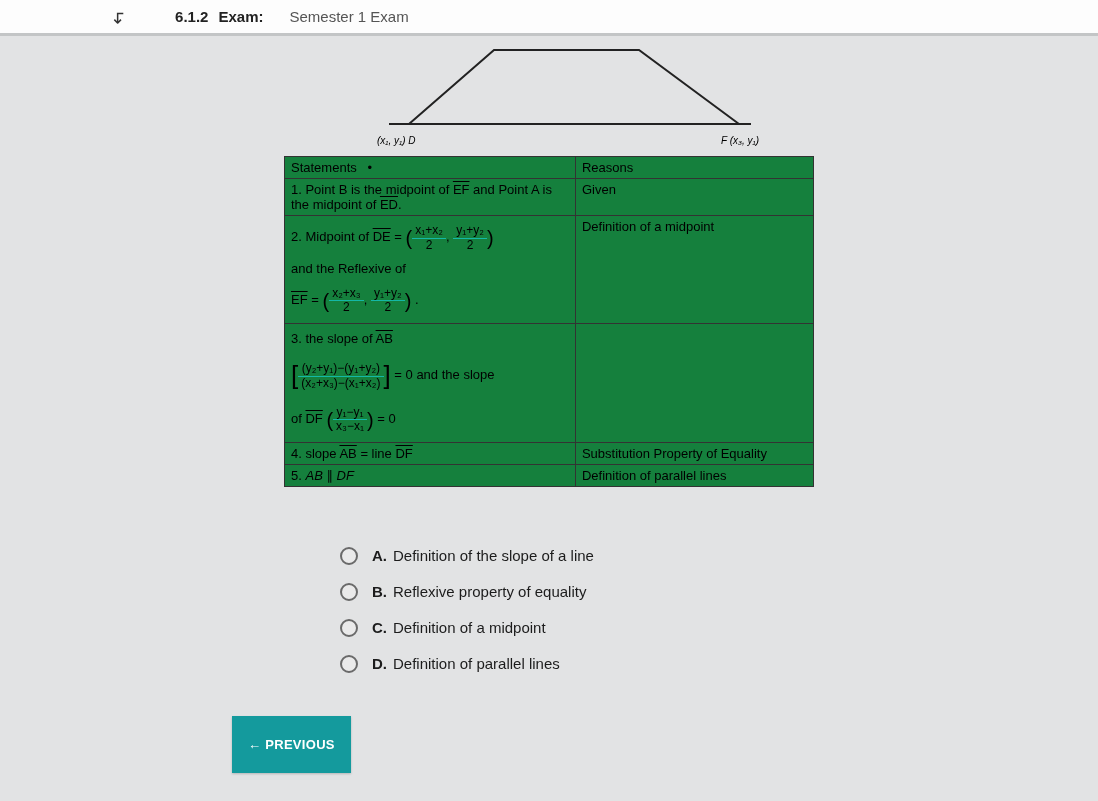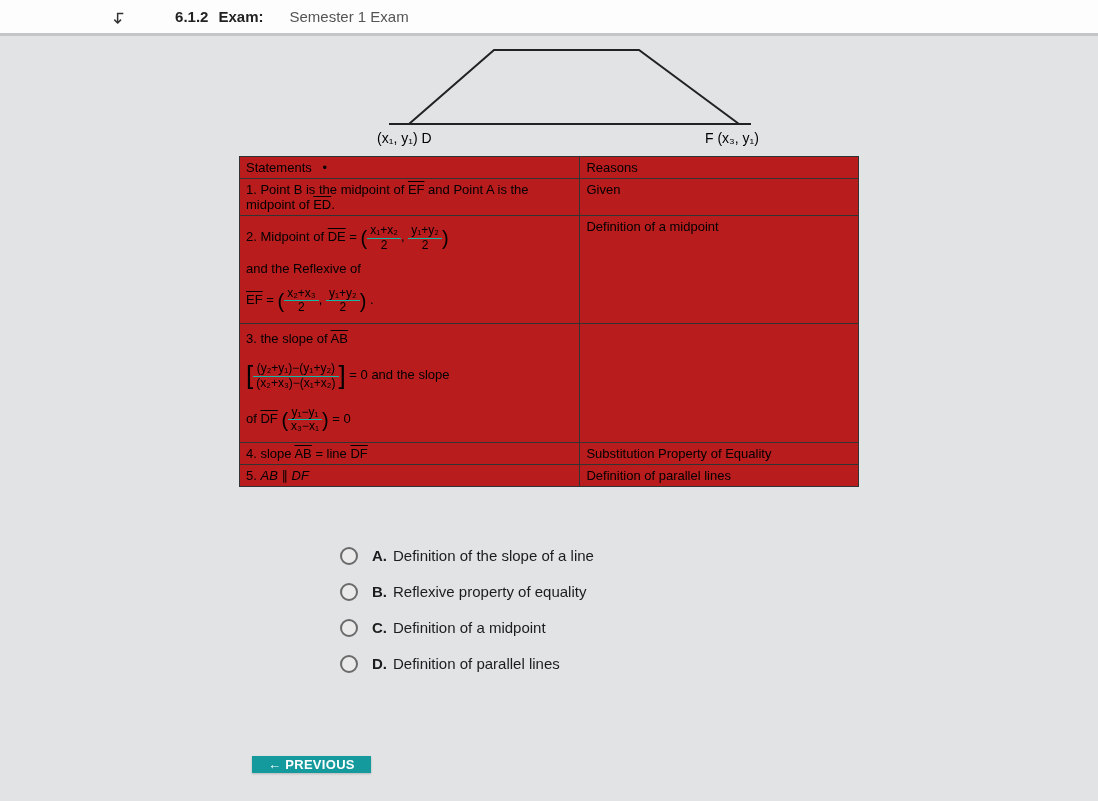--- a/index.html
+++ b/index.html
@@ -26,30 +26,30 @@
   .content {
     background:#e2e3e4;
     padding: 10px 60px 0 60px;
     height: calc(100% - 36px);
     position:relative;
   }
   
   .fig-wrap { display:flex; justify-content:center; margin-bottom:14px; }
   .fig { position:relative; width:460px; height:96px; }
   .trap svg { width:460px; height:80px; }
-  .fig .lbl { position:absolute; font-size:14px; }
+  .fig .lbl { position:absolute; font-size:10px; font-style:italic; }
   .lbl-d { left:58px; bottom:-4px; }
   .lbl-f { right:20px; bottom:-4px; }
   
   .tbl-wrap { display:flex; justify-content:center; }
   table.proof {
     border-collapse: collapse;
-    width: 620px;
+    width: 530px;
     font-size: 13px;
-    background:#b91c1c;
+    background:#15803d;
   }
   table.proof td, table.proof th {
     border:1px solid #333;
     padding:3px 6px;
     vertical-align:top;
     text-align:left;
     font-weight:normal;
   }
   table.proof th { font-weight:normal; }
   .seg { text-decoration: overline; }
@@ -64,24 +64,23 @@
   .opt-row { display:flex; align-items:center; margin:18px 0; font-size:15px; color:#1c1c1c; }
   .radio {
     width:18px; height:18px; border:2px solid #6a6a6a; border-radius:50%;
     margin-right:14px; flex-shrink:0; background:#eaeaea;
   }
   .opt-letter { font-weight:bold; margin-right:6px; }
   
   .prev-btn {
     position:absolute; left:232px; bottom:28px;
     background:#149a9d; color:#fff; font-weight:bold;
-    padding:1px 16px; font-size:13px; border:none;
+    padding:21px 16px; font-size:13px; border:none;
     letter-spacing:0.3px; cursor:pointer;
     box-shadow:0 1px 2px rgba(0,0,0,0.2);
-    margin-left:20px;
   }
   .prev-btn::before{ content:"← "; font-weight:bold; }
 </style>
 </head>
 <body>
 
 <div class="topbar">
   <span class="back-icon">↵</span>
   <span class="ex-num">6.1.2</span>
   <span class="ex-num" style="margin-left:4px;">Exam:</span>

